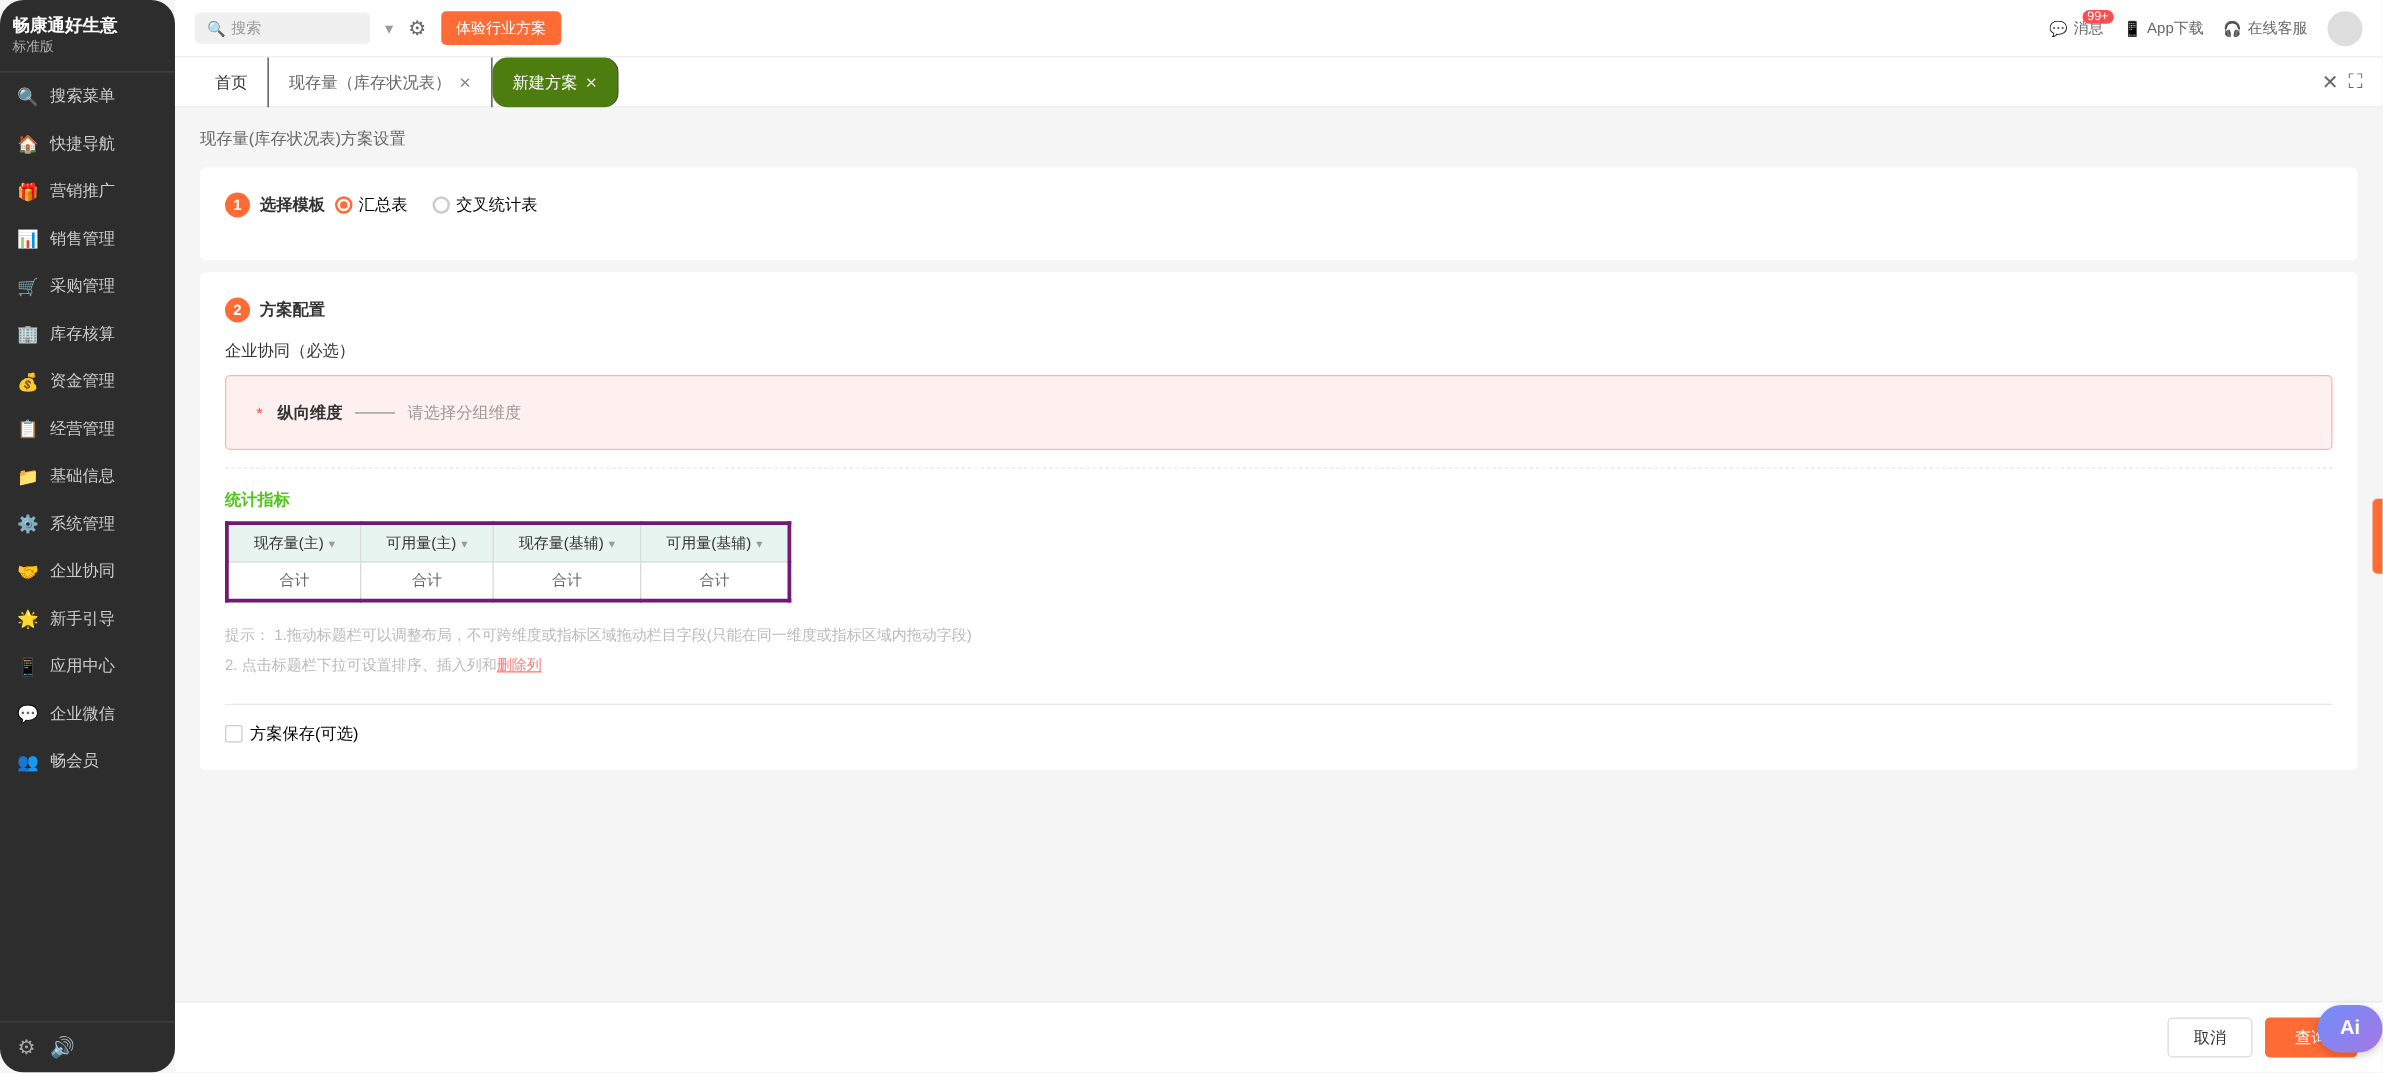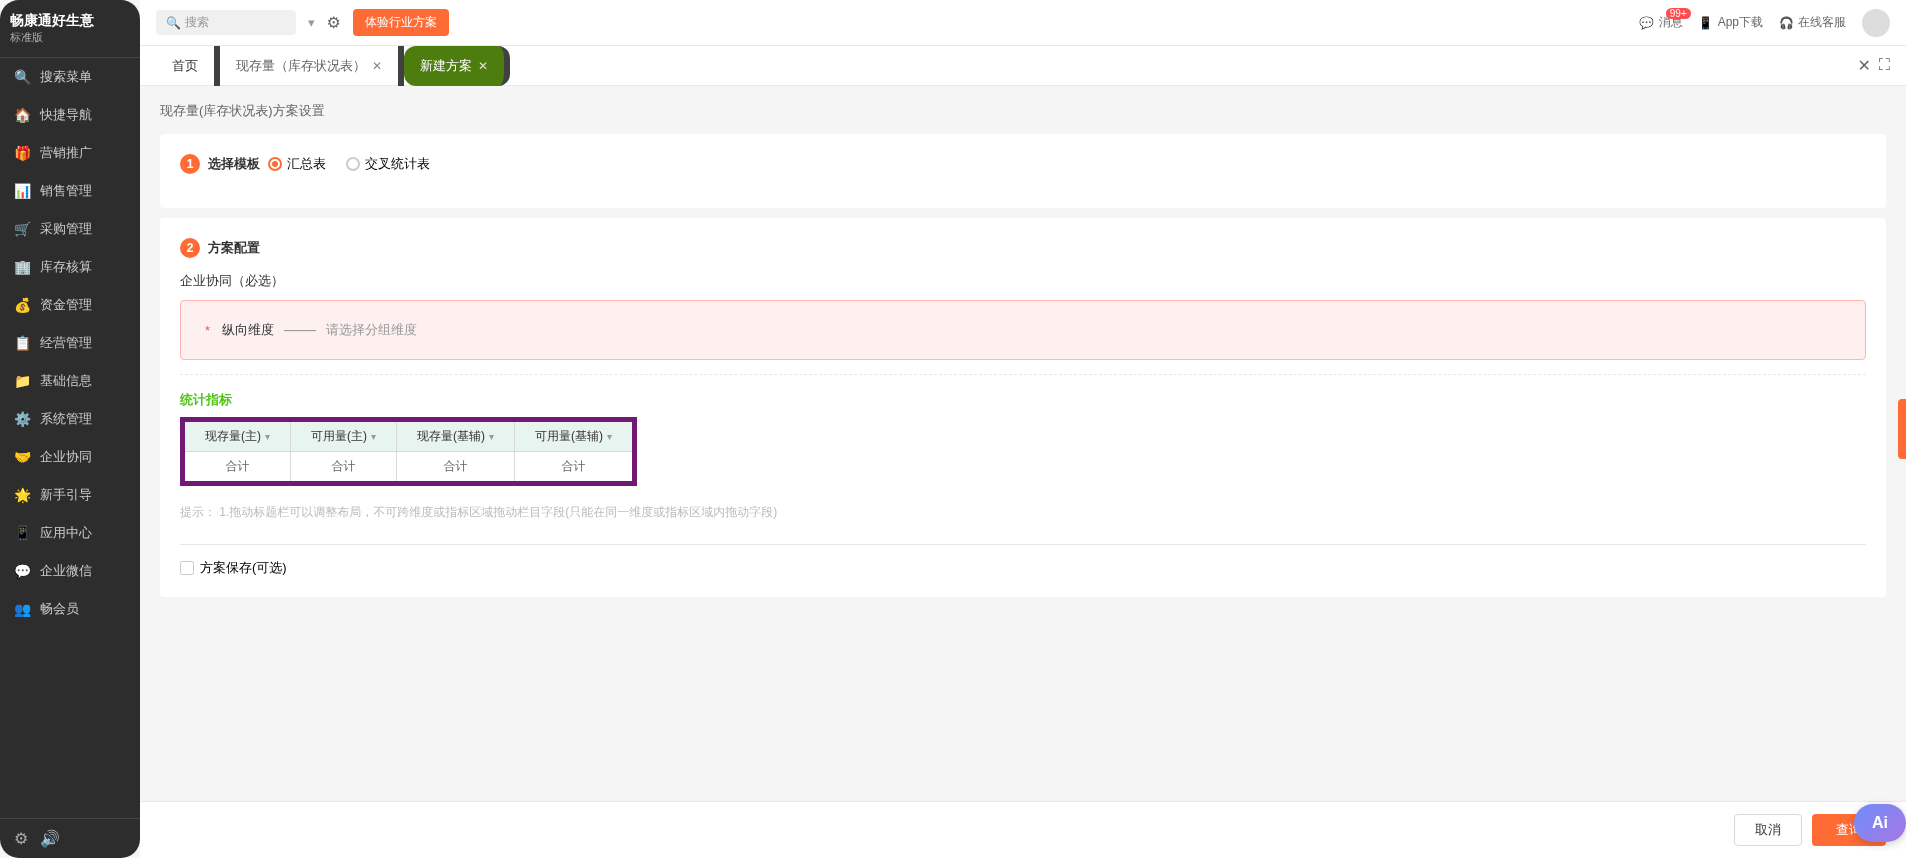--- a/index.html
+++ b/index.html
@@ -110,21 +110,21 @@
       gap: 0;
     }
     .tab {
       padding: 0 16px;
       height: 40px;
       display: flex;
       align-items: center;
       cursor: pointer;
       font-size: 13px;
       color: #666;
-      border-right: 6px solid #404040;
+      border-right: 1px solid #404040;
       gap: 6px;
       justify-content: flex-end;
     }
     .tab.home { color: #333; }
     .tab.active {
       background: #4d7c0f;
       color: #fff;
       border-radius: 12px;
     }
     .tab-close { font-size: 12px; cursor: pointer; opacity: 0.8; }
@@ -192,21 +192,21 @@
       border: 1px solid #ffb3b3;
       border-radius: 4px;
       padding: 20px 24px;
       margin: 10px 0;
       display: flex;
       align-items: center;
       gap: 10px;
     }
     .pink-area-dash { color: #999; font-size: 16px; }
     .pink-area-text { color: #999; font-size: 13px; }
-    .pink-area-label { color: #333; font-size: 13px; font-weight: normal; }
+    .pink-area-label { color: #333; font-size: 13px; font-weight: bold; }
 
     
     .indicator-section { margin-top: 16px; }
     .indicator-label { font-size: 13px; color: #333; margin-bottom: 8px; display: flex; align-items: center; gap: 8px; }
     .draggable-tag {
       background: #e6f7ff;
       border: 1px solid #91d5ff;
       border-radius: 3px;
       padding: 1px 6px;
       font-size: 11px;
@@ -216,21 +216,21 @@
       background: #f5f5f5;
       border: 1px solid #d9d9d9;
       border-radius: 3px;
       padding: 1px 6px;
       font-size: 11px;
       color: #999;
     }
 
     
     .stats-section-label { color: #52c41a; font-size: 13px; margin-bottom: 8px; font-weight: bold; }
-    .stats-table { border: 5px solid #701a75; border-collapse: collapse; width: auto; }
+    .stats-table { border: 3px solid #701a75; border-collapse: collapse; width: auto; }
     .stats-table th, .stats-table td {
       border: 1px solid #d9d9d9;
       text-align: center;
       padding: 6px 20px;
       font-size: 12px;
     }
     .stats-table th {
       background: #e8f4f0;
       color: #333;
       font-weight: normal;
@@ -520,20 +520,21 @@
               <td>合计</td>
               <td>合计</td>
               <td>合计</td>
             </tr>
           </tbody>
         </table>
       </div>
 
       <div class="tips-section">
         <div class="tip-line">提示：  1.拖动标题栏可以调整布局，不可跨维度或指标区域拖动栏目字段(只能在同一维度或指标区域内拖动字段)</div>
+        <div class="tip-line">        2. 点击标题栏下拉可设置排序、插入列和<span class="tip-highlight">删除列</span></div>
       </div>
 
       <div class="save-section">
         <div class="checkbox-box"></div>
         <span>方案保存(可选)</span>
       </div>
     </div>
   </div>
 
   <div class="action-bar">

